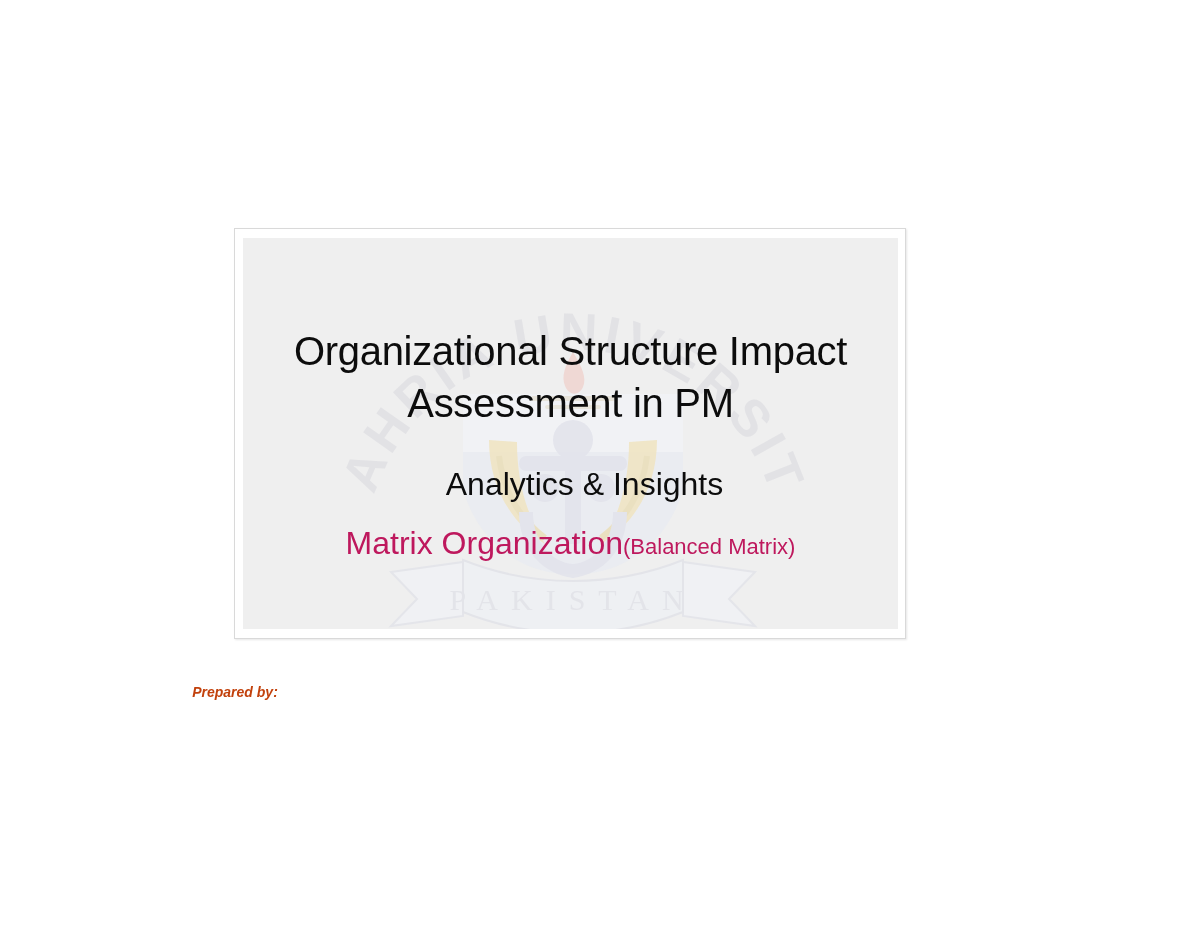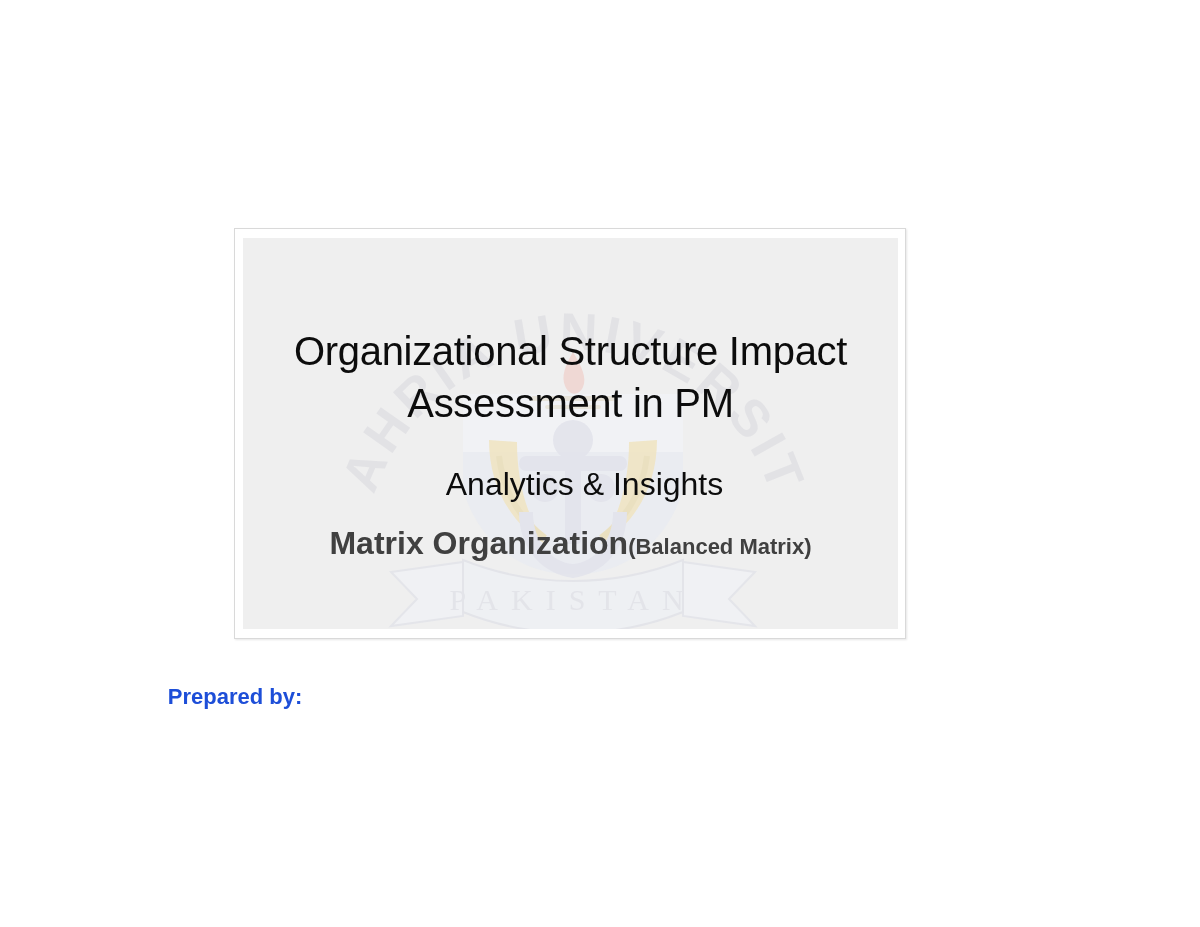--- a/index.html
+++ b/index.html
@@ -87,43 +87,44 @@
     color: #0c0c0c;
     padding-left: 28px;
   }
   .slide-sub2 {
     position: absolute;
     left: 0;
     right: 0;
     top: 285px;
     font-size: 32px;
     line-height: 40px;
-    font-weight: 700;
-    color: #404040;
+    font-weight: 400;
+    color: #be185d;
     white-space: nowrap;
   }
   .slide-sub2 .paren {
     font-size: 22px;
     vertical-align: baseline;
   }
 
   
   .credit-left {
     position: absolute;
     left: 60px;
     top: 684px;
     width: 350px;
     text-align: center;
     line-height: 1.18;
   }
   .credit-left .lbl {
-    font-size: 22px;
+    font-size: 14px;
     font-weight: bold;
-    color: #1d4ed8;
-    display: block;
+    color: #c2410c;
+    display: block;
+    font-style: italic;
   }
   .credit-left .nm {
     font-size: 18px;
     font-weight: 400;
     color: #000;
     display: block;
   }
   .credit-left .reg {
     font-size: 19px;
     font-weight: 400;

